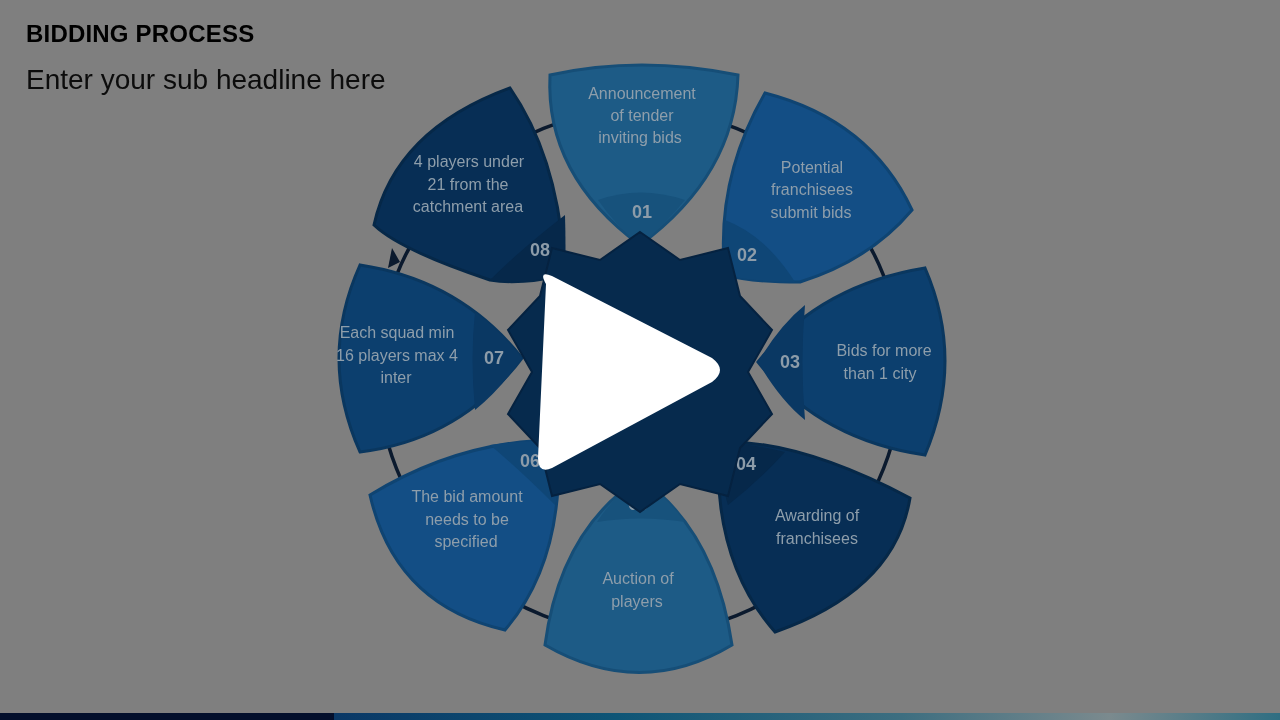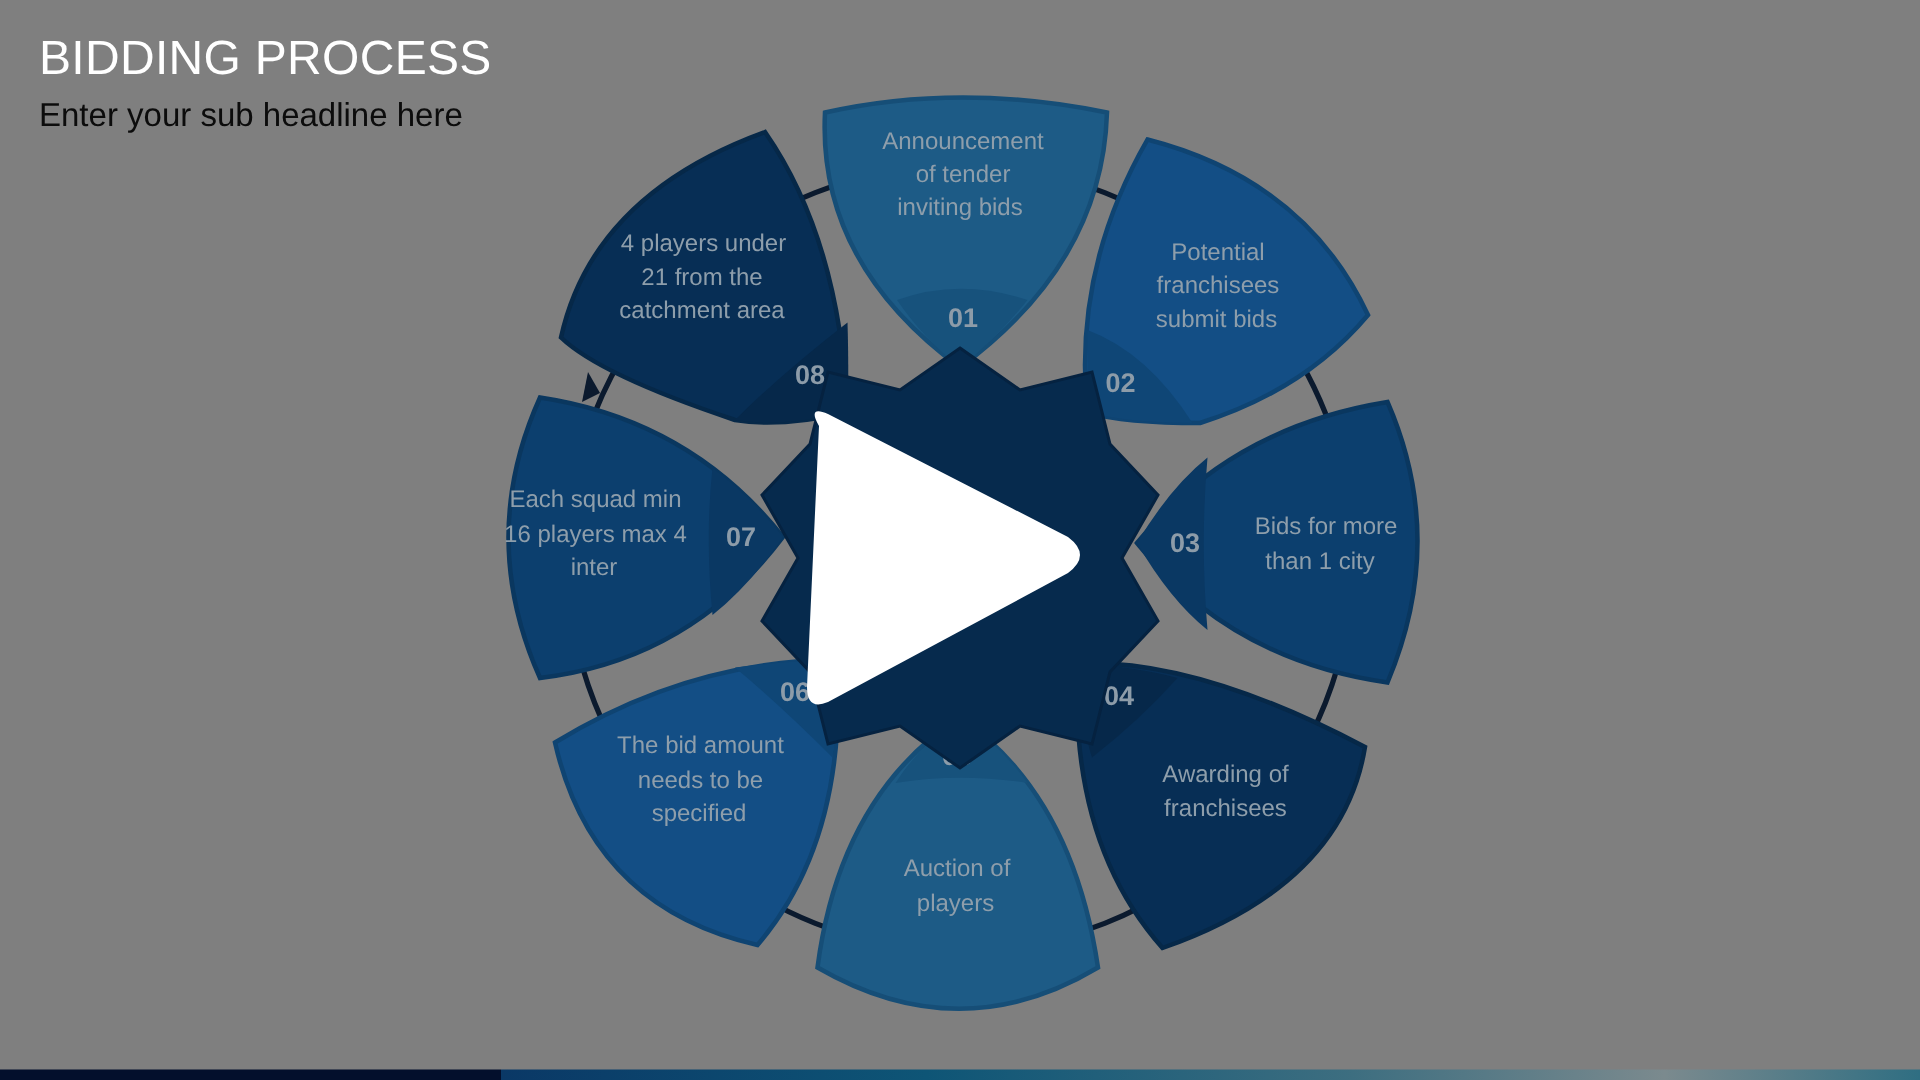--- a/index.html
+++ b/index.html
@@ -3,25 +3,25 @@
 <meta charset="utf-8">
 <style>
   html, body { margin:0; padding:0; }
   body {
     width:1280px; height:720px; overflow:hidden; position:relative;
     background:#7f7f7f;
     font-family:"Liberation Sans", "DejaVu Sans", sans-serif;
   }
   .title {
     position:absolute; left:26px; top:20px;
-    font-size:32px; font-weight:normal; color:#ffffff; letter-spacing:0.2px;
+    font-size:24px; font-weight:bold; color:#000000; letter-spacing:0.2px;
   }
   .subtitle {
     position:absolute; left:26px; top:64px;
-    font-size:22px; color:#0c0c0c;
+    font-size:28px; color:#0c0c0c;
   }
   svg.diagram { position:absolute; left:0; top:0; }
   .petal-text {
     font-family:"Liberation Sans", "DejaVu Sans", sans-serif;
     font-size:16px; fill:#8e9eab; text-anchor:middle;
   }
   .petal-num {
     font-family:"Liberation Sans", "DejaVu Sans", sans-serif;
     font-size:18px; font-weight:bold; fill:#8d9ca9; text-anchor:middle;
   }

